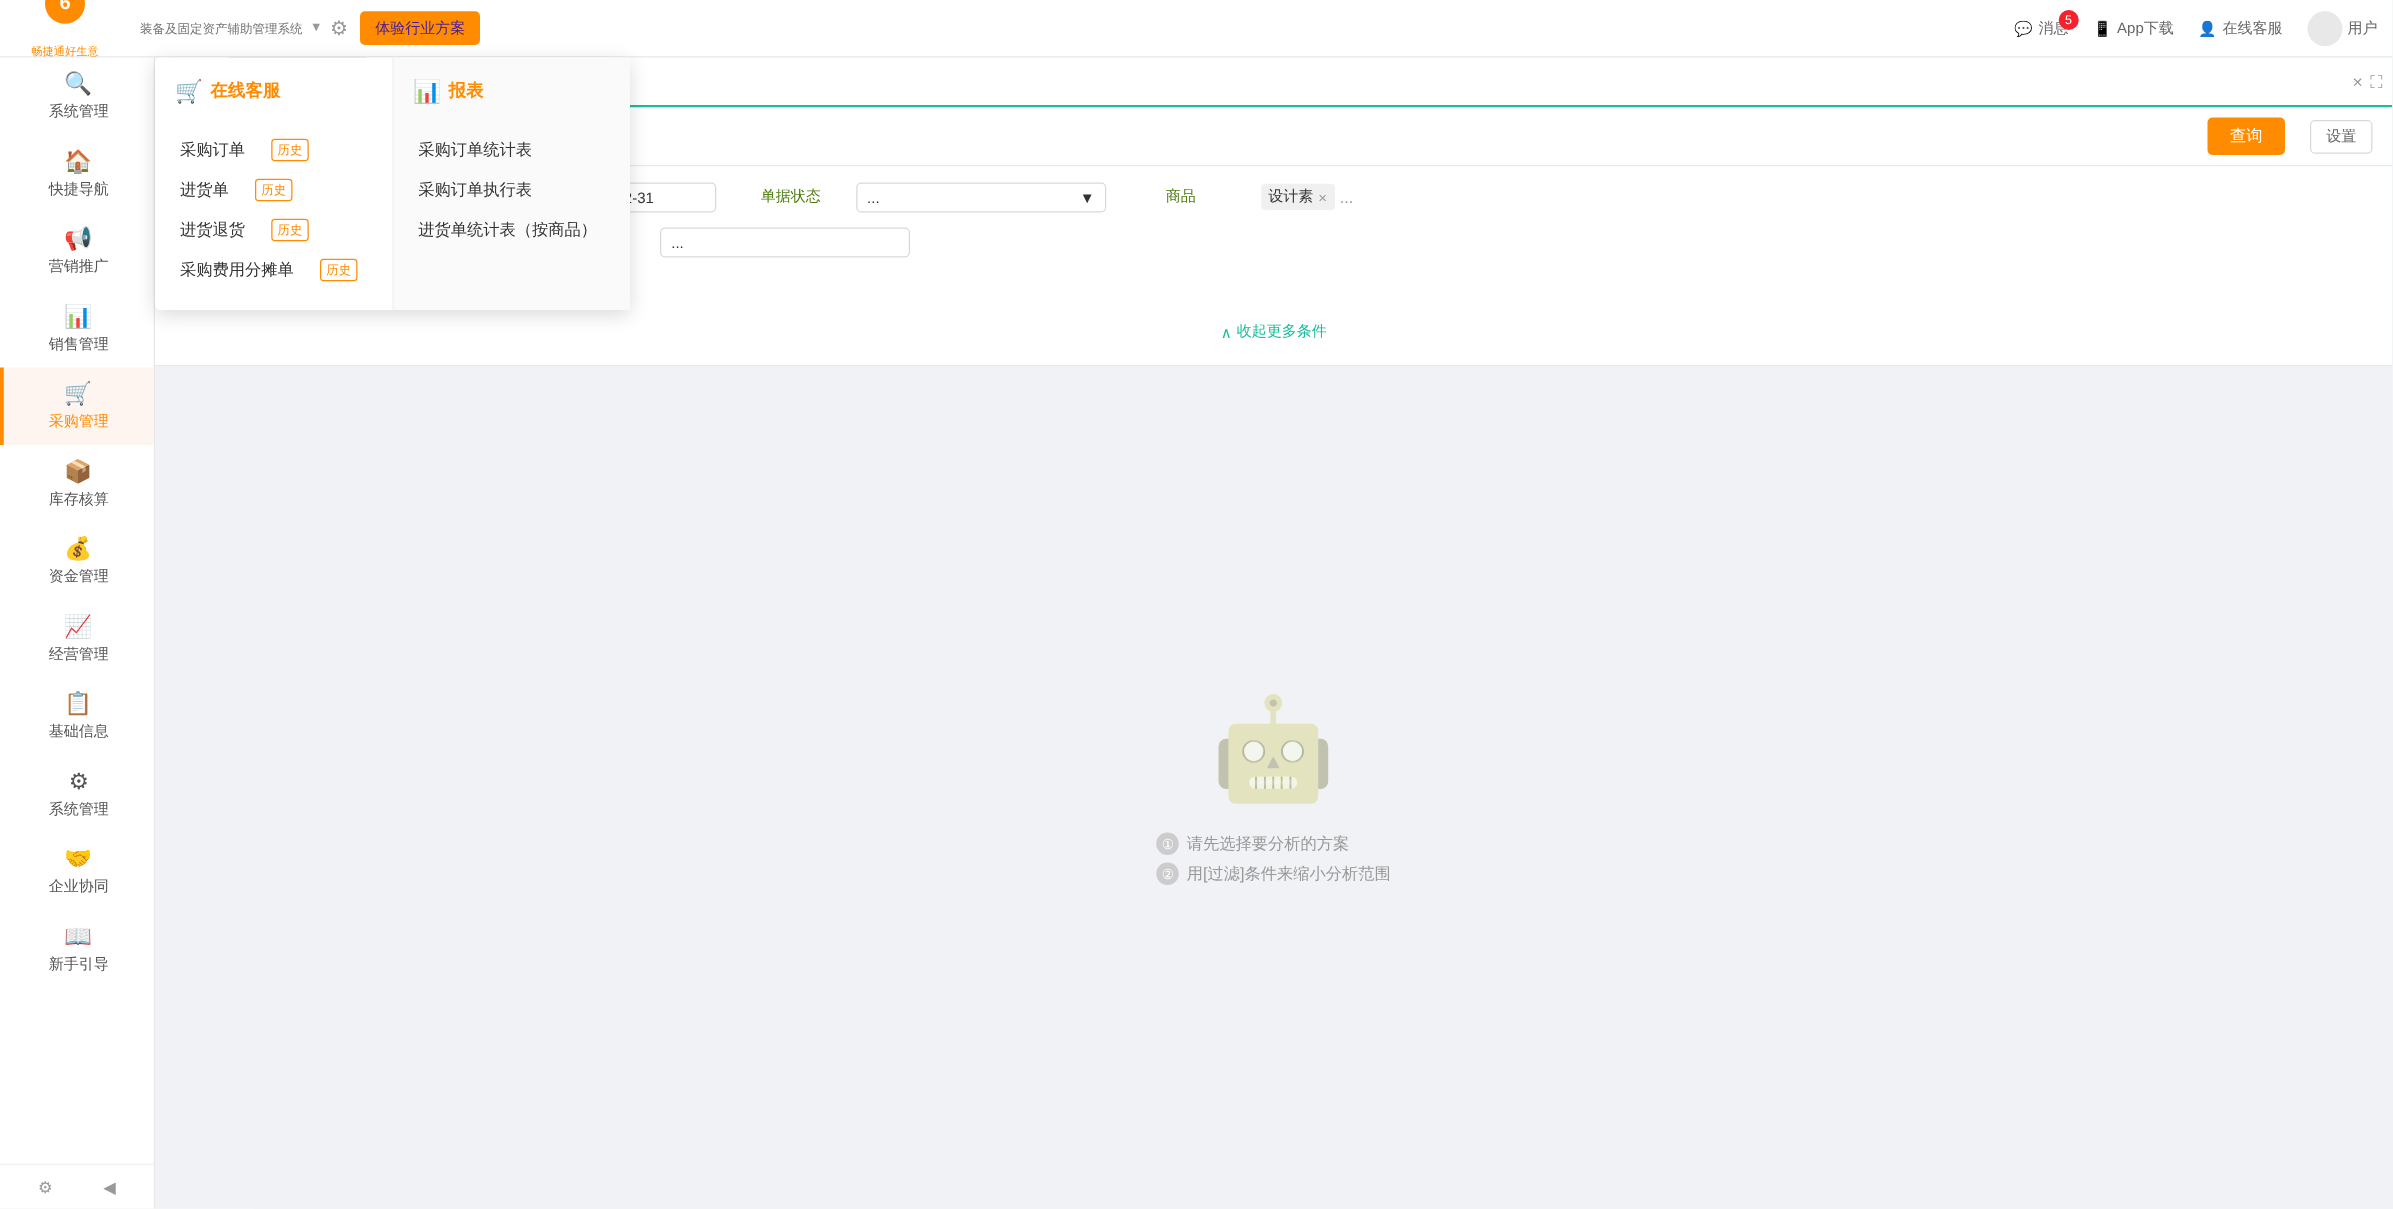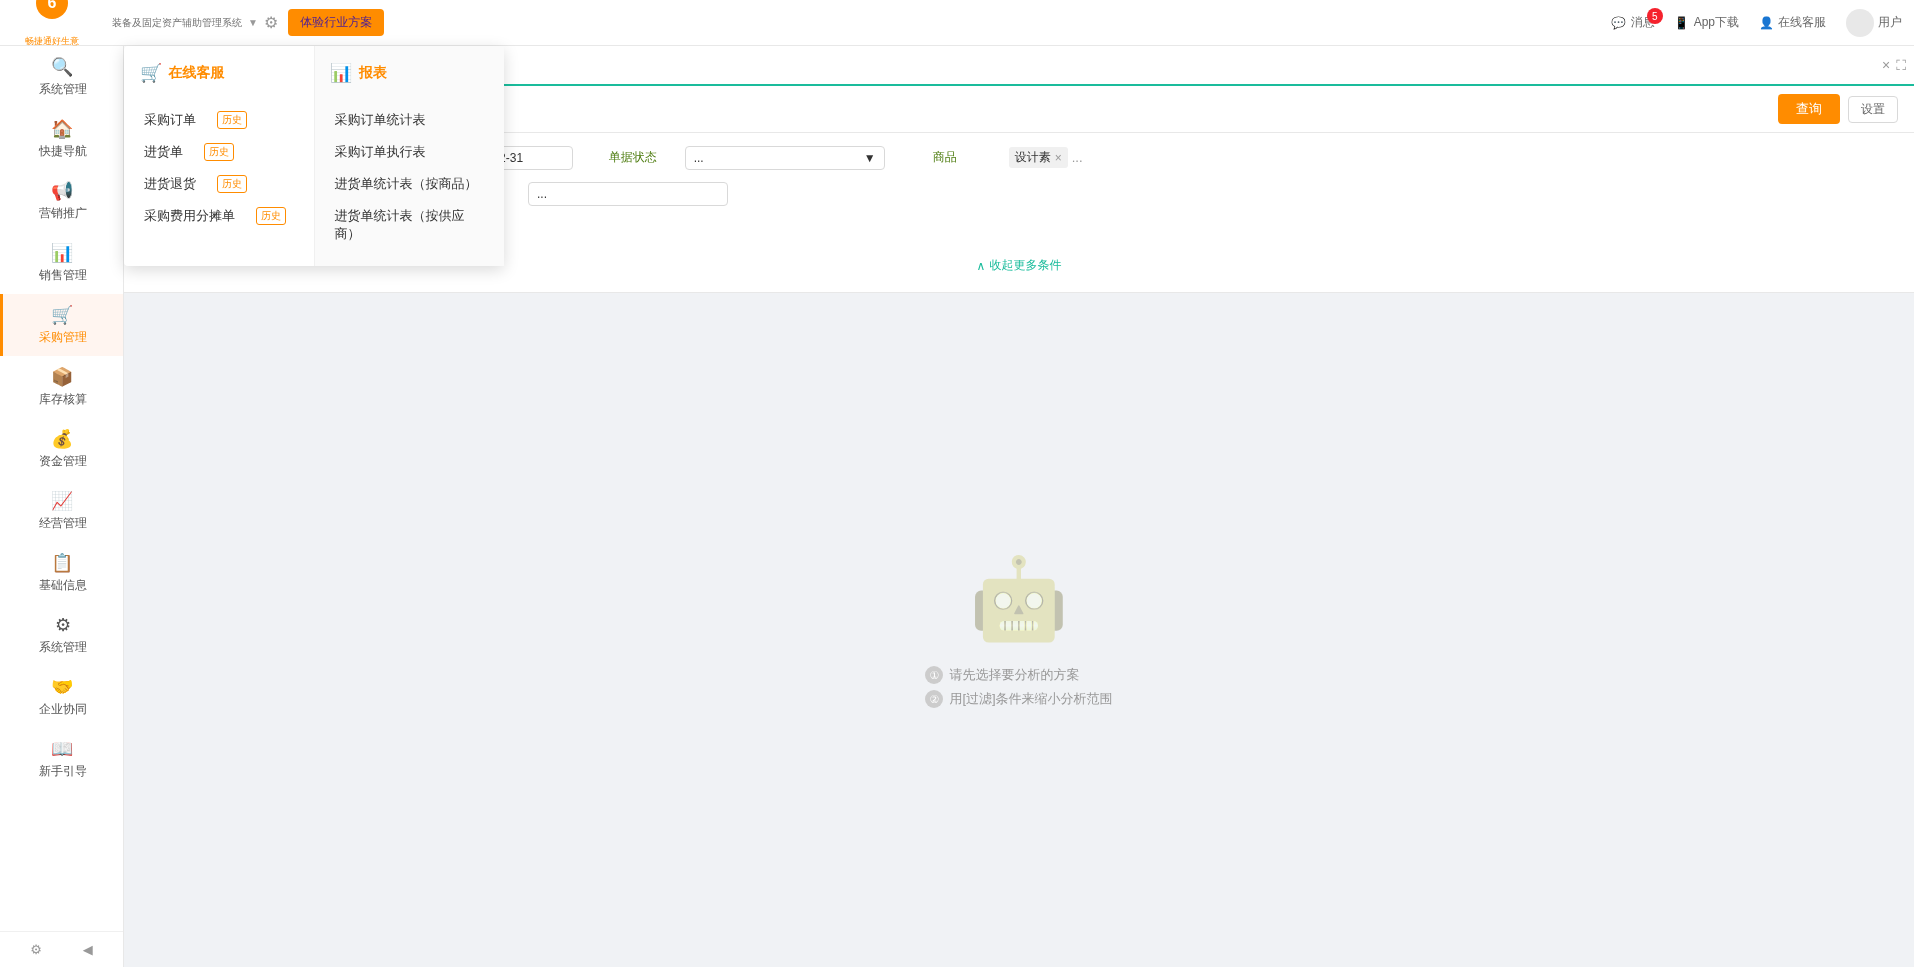--- a/index.html
+++ b/index.html
@@ -32,21 +32,21 @@
     .tab { padding: 0 16px; height: 40px; display: flex; align-items: center; cursor: pointer; font-size: 13px; color: #666; border-right: 1px solid #e8e8e8; white-space: nowrap; }
     .tab.active { background: #1abc9c; color: white; }
     .tab-close { margin-left: 6px; font-size: 11px; cursor: pointer; }
     .tab-bar-controls { margin-left: auto; display: flex; align-items: center; padding-right: 8px; gap: 6px; color: #999; cursor: pointer; font-size: 14px; }
     .sidebar-item { display: flex; flex-direction: column; align-items: center; padding: 10px 0; cursor: pointer; color: #555; font-size: 12px; border-left: 3px solid transparent; }
     .sidebar-item.active { background: #fff5f0; color: #ff8c00; border-left: 3px solid #ff8c00; }
     .sidebar-icon { font-size: 18px; margin-bottom: 3px; }
     .sidebar-bottom { margin-top: auto; border-top: 1px solid #f0f0f0; display: flex; justify-content: space-around; padding: 10px; }
 
     
-    .content-toolbar { background: #fff; padding: 8px 16px; display: flex; align-items: center; gap: 0; border-bottom: 1px solid #e8e8e8; flex-shrink: 0; }
+    .content-toolbar { background: #fff; padding: 8px 16px; display: flex; align-items: center; gap: 12px; border-bottom: 1px solid #e8e8e8; flex-shrink: 0; }
     .toolbar-btn { display: flex; align-items: center; gap: 4px; color: #666; font-size: 12px; cursor: pointer; }
     .toolbar-btn-orange { color: #ff8c00; }
     .query-btn { background: #ff8c00; color: white; border: none; border-radius: 4px; padding: 6px 18px; font-size: 13px; cursor: pointer; margin-left: auto; }
     .set-btn { border: 1px solid #d9d9d9; background: white; color: #666; border-radius: 4px; padding: 4px 12px; font-size: 12px; cursor: pointer; margin-left: 8px; }
 
     
     .filter-area { background: #fff; padding: 12px 16px; border-bottom: 1px solid #e8e8e8; flex-shrink: 0; }
     .filter-row { display: flex; align-items: center; gap: 16px; margin-bottom: 10px; }
     .filter-row:last-child { margin-bottom: 0; }
     .filter-label { color: #4d7c0f; font-size: 12px; white-space: nowrap; min-width: 60px; }
@@ -302,18 +302,15 @@
       </div>
       <div class="dropdown-item">
         <span>采购订单统计表</span>
       </div>
       <div class="dropdown-item">
         <span>采购订单执行表</span>
       </div>
       <div class="dropdown-item">
         <span>进货单统计表（按商品）</span>
       </div>
-      <div class="dropdown-item">
-        <span>进货单统计表（按供应商）</span>
-      </div>
     </div>
   </div>
 </div>
 
 </body></html>

